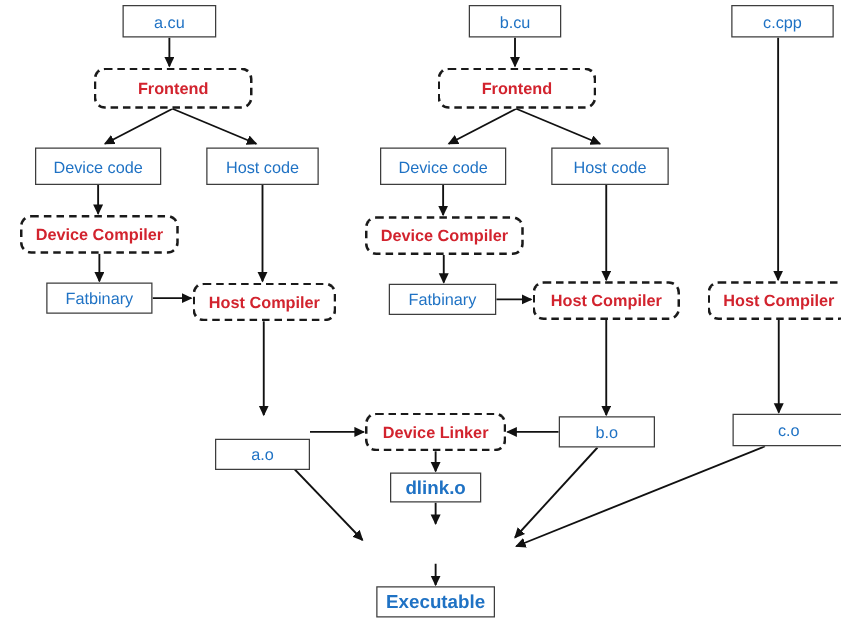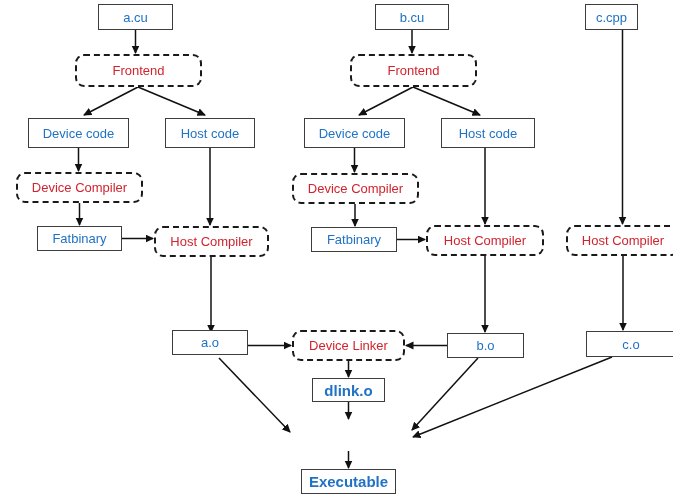--- a/index.html
+++ b/index.html
@@ -15,21 +15,21 @@
     background:#ffffff;font-size:13px;box-sizing:border-box;white-space:nowrap;
   }
   .solid{
     border:1.5px solid var(--solid-border,#3d3d3d);
     color:var(--blue,#1f72c4);
   }
   .dashed{
     border:2px dashed var(--dashed-border,#1a1a1a);
     border-radius:9px;
     color:var(--red,#d2232e);
-    font-weight:normal;
+    font-weight:bold;
   }
   .emph{font-weight:bold;font-size:15px;}
 </style>
 </head>
 <body>
 
 <div id="diagram">
 
   <svg id="edge-layer" width="673" height="500" viewBox="0 0 673 500" aria-hidden="true">
     <defs>
@@ -74,24 +74,24 @@
   <div class="node dashed" style="left:142px;top:226px;width:115px;height:31px">Host Compiler</div>
 
   <div class="node solid" style="left:363px;top:4px;width:74px;height:26px">b.cu</div>
   <div class="node dashed" style="left:338px;top:54px;width:127px;height:33px">Frontend</div>
   <div class="node solid" style="left:292px;top:118px;width:101px;height:30px">Device code</div>
   <div class="node solid" style="left:429px;top:118px;width:94px;height:30px">Host code</div>
   <div class="node dashed" style="left:280px;top:173px;width:127px;height:31px">Device Compiler</div>
   <div class="node solid" style="left:299px;top:227px;width:86px;height:25px">Fatbinary</div>
   <div class="node dashed" style="left:414px;top:225px;width:118px;height:31px">Host Compiler</div>
 
-  <div class="node solid" style="left:573px;top:4px;width:53px;height:26px">c.cpp</div>
+  <div class="node solid" style="left:573px;top:4px;width:82px;height:26px">c.cpp</div>
   <div class="node dashed" style="left:554px;top:225px;width:114px;height:31px">Host Compiler</div>
 
-  <div class="node solid" style="left:160px;top:330px;width:76px;height:25px">a.o</div>
+  <div class="node solid" style="left:160px;top:351px;width:76px;height:25px">a.o</div>
   <div class="node solid" style="left:435px;top:333px;width:77px;height:25px">b.o</div>
   <div class="node solid" style="left:574px;top:331px;width:90px;height:26px">c.o</div>
 
   <div class="node solid emph" style="left:300px;top:378px;width:73px;height:24px">dlink.o</div>
   <div class="node dashed" style="left:280px;top:330px;width:113px;height:31px">Device Linker</div>
   <div class="node solid emph" style="left:289px;top:469px;width:95px;height:25px">Executable</div>
 
 </div>
 
 </body></html>

